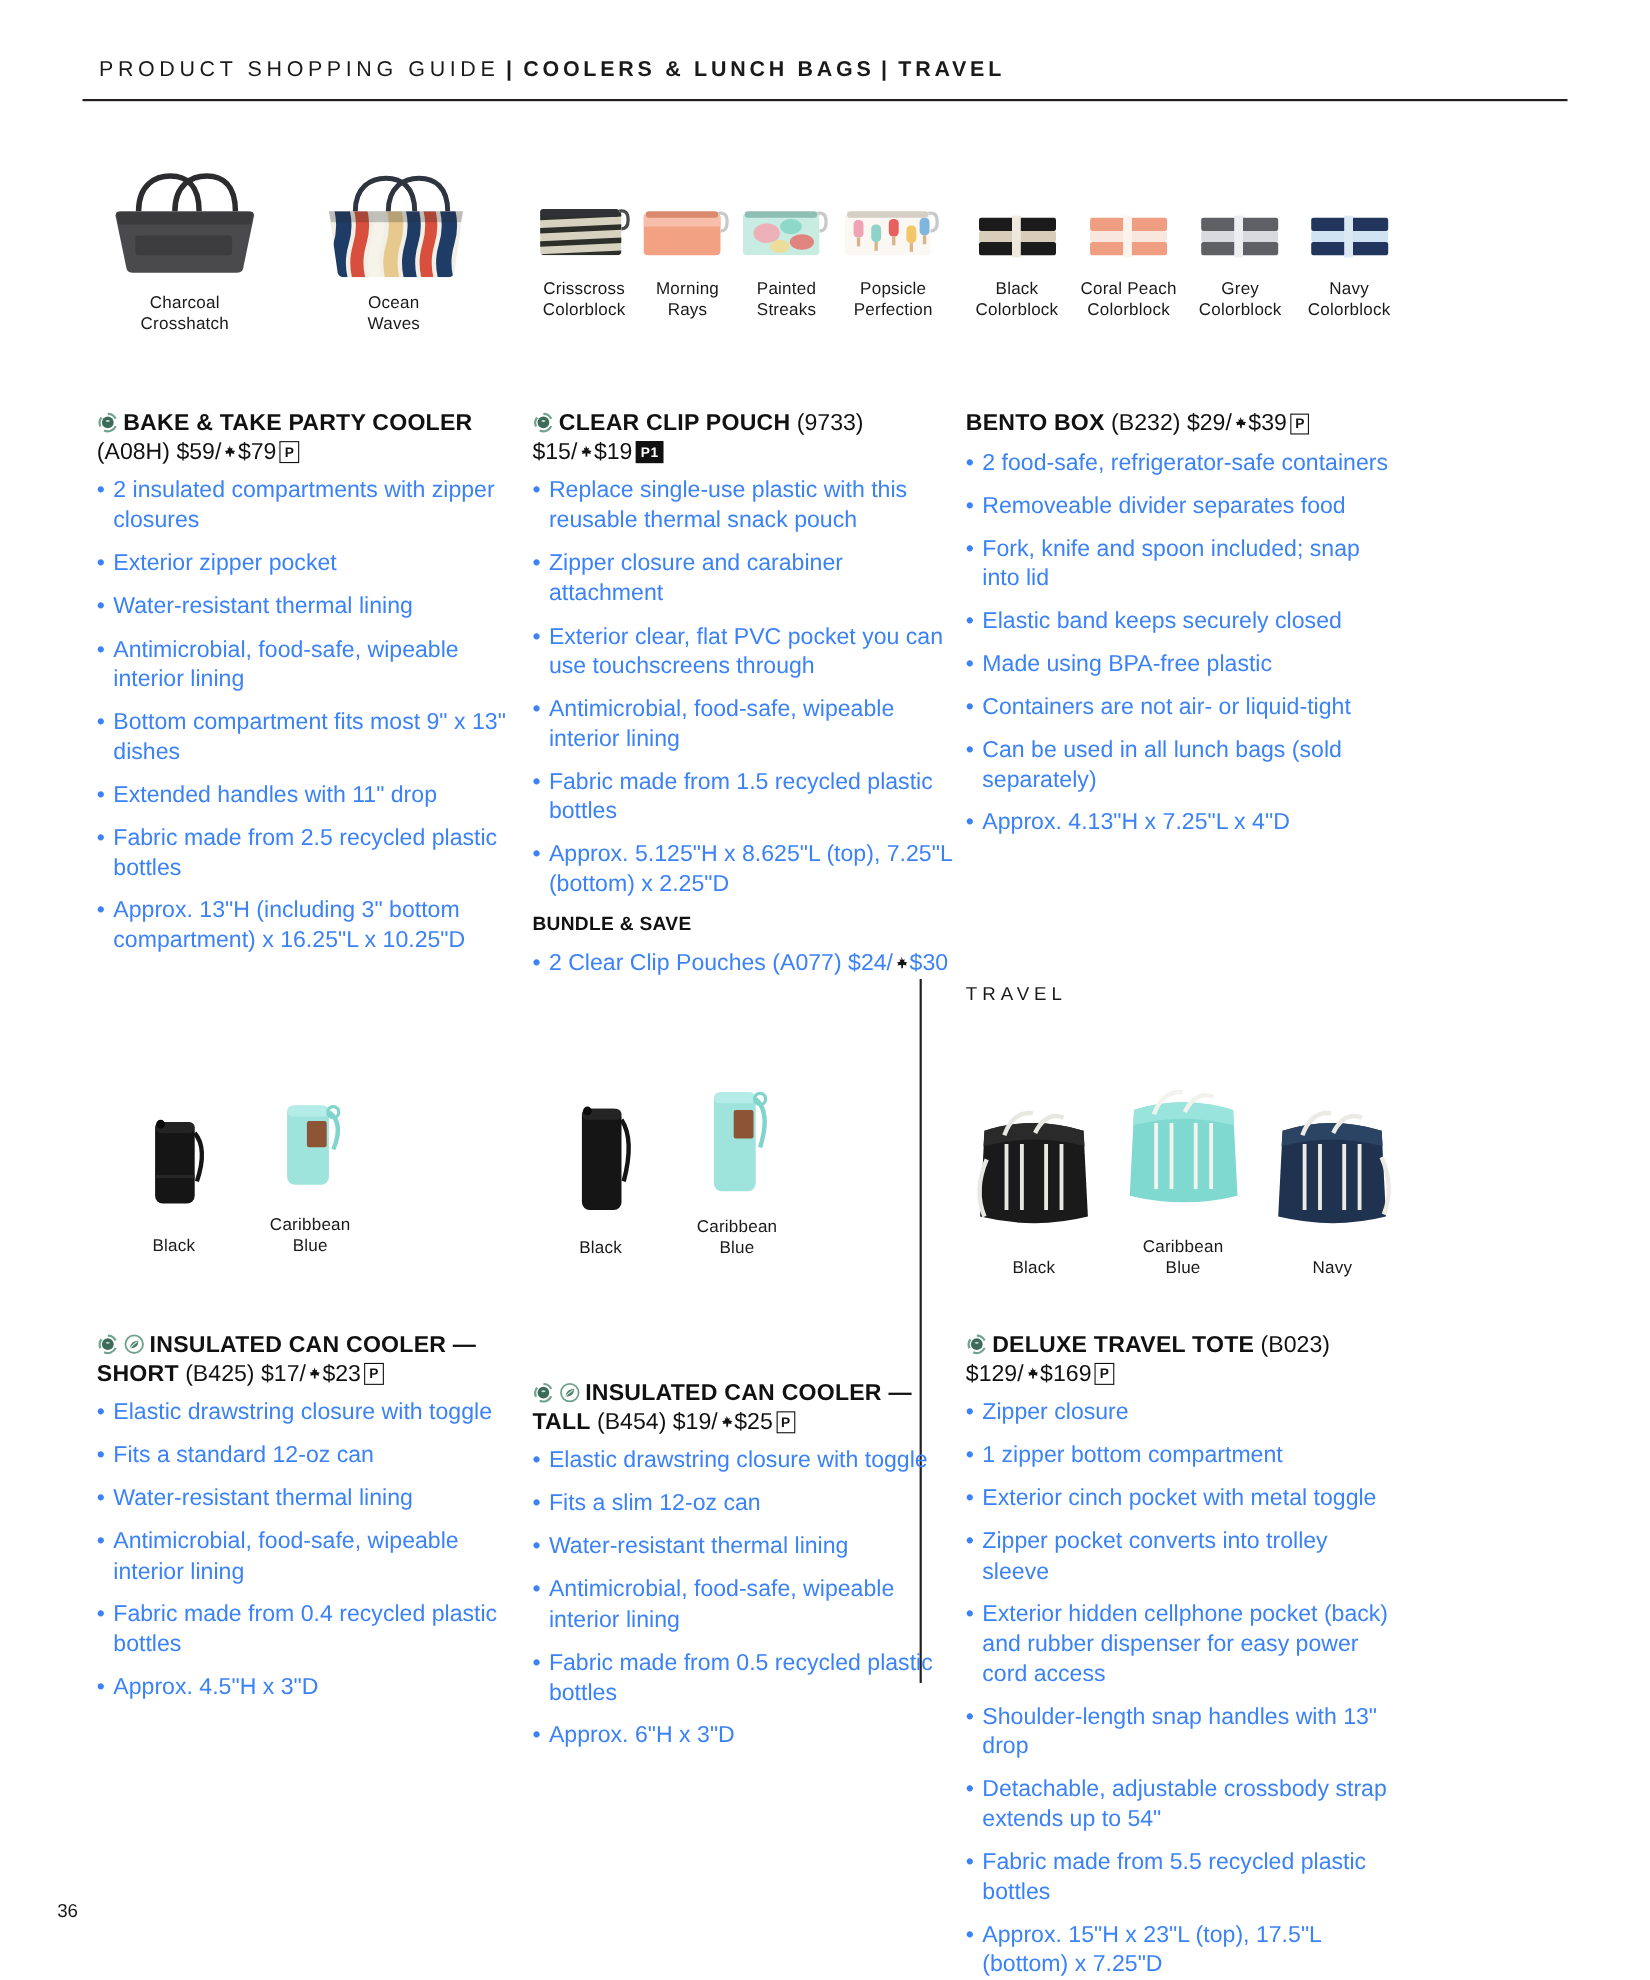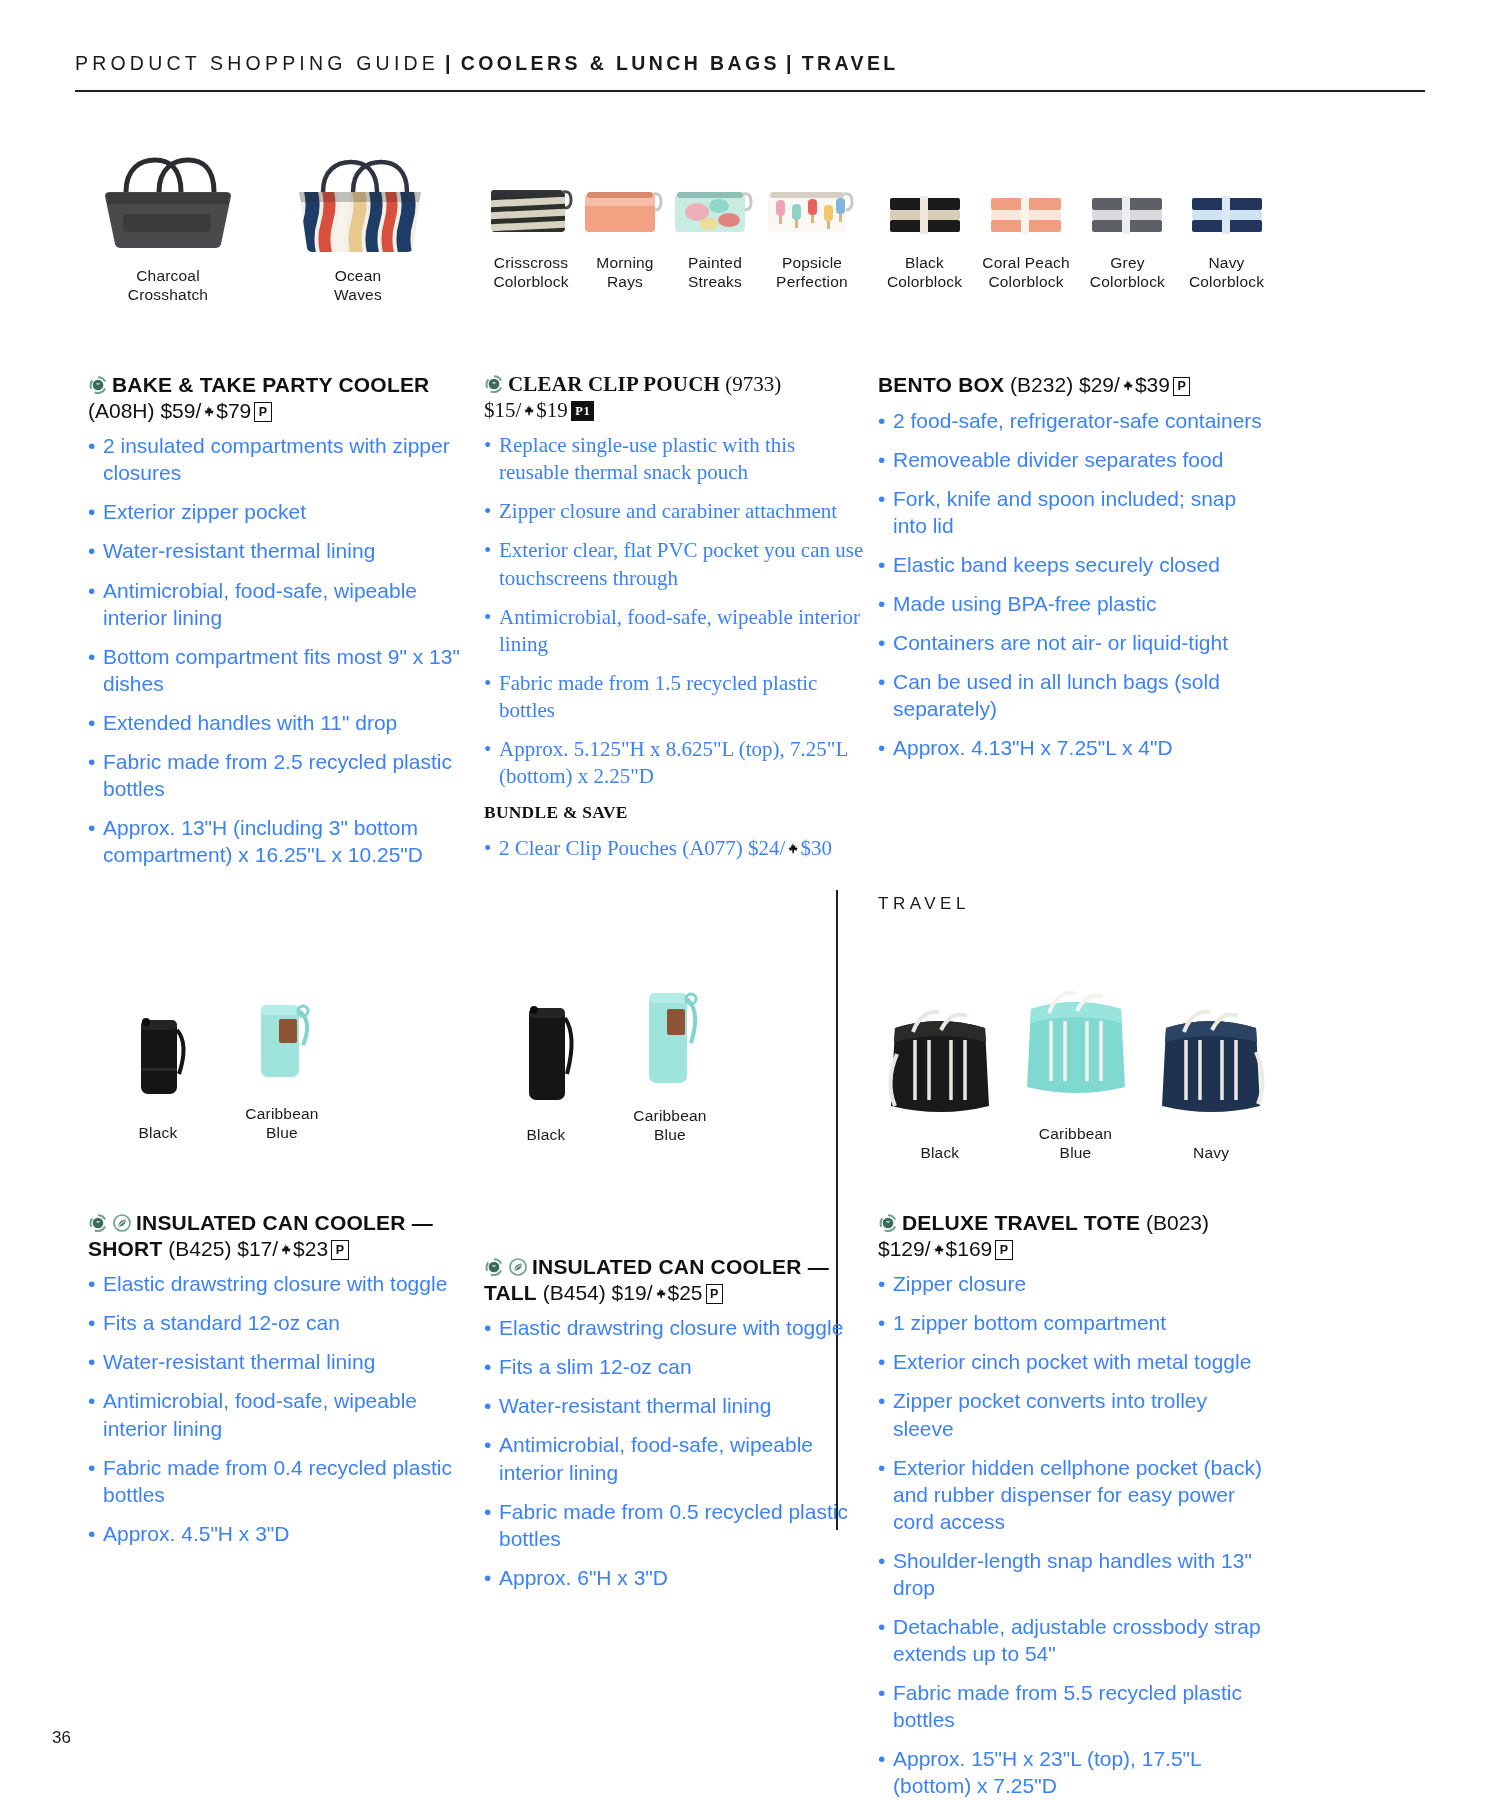--- a/index.html
+++ b/index.html
@@ -16,21 +16,21 @@
   .header {
     position: absolute;
     left: 75px; top: 52px; width: 1350px;
   }
   .header-line {
     font-size: 19.5px;
     letter-spacing: 4.2px;
     white-space: nowrap;
     color: #1a1a1a;
   }
-  .hdr-light { font-weight: 400; }
+  .hdr-light { font-weight: 400; margin-left: 15px; }
   .hdr-bold  { font-weight: 800; letter-spacing: 3.4px; }
   .hdr-pipe  { font-weight: 800; padding: 0 6px; }
   .header-rule {
     position: absolute;
     left: 75px; top: 90px; width: 1350px; height: 2px;
     background: #231f20;
   }
 
   
   .col { position: absolute; }
@@ -353,21 +353,21 @@
     <li>Exterior zipper pocket</li>
     <li>Water-resistant thermal lining</li>
     <li>Antimicrobial, food-safe, wipeable interior lining</li>
     <li>Bottom compartment fits most 9" x 13" dishes</li>
     <li>Extended handles with 11" drop</li>
     <li>Fabric made from 2.5 recycled plastic bottles</li>
     <li>Approx. 13"H (including 3" bottom compartment) x 16.25"L x 10.25"D</li>
   </ul>
 </div>
 
-<div class="col col-2" style="top:372px;font-family:Liberation Serif, serif;">
+<div class="col col-2" style="top:372px;">
   <div class="prod-title">
     <span class="eco-icon">
       <svg width="20" height="20" viewBox="0 0 24 24">
           <circle cx="12" cy="12" r="6.4" fill="#3d6b5a"></circle>
           <path d="M12 2.6 A9.4 9.4 0 0 1 20.6 8" fill="none" stroke="#6fa38e" stroke-width="2.4"></path>
           <path d="M20.6 16 A9.4 9.4 0 0 1 8 20.8" fill="none" stroke="#6fa38e" stroke-width="2.4"></path>
           <path d="M4 16.5 A9.4 9.4 0 0 1 5.2 6.6" fill="none" stroke="#6fa38e" stroke-width="2.4"></path>
           <path d="M9.5 10.5 q2.5 -2 5 0 q-2.5 2.2 -5 0 Z" fill="#cfe3d9"></path>
         </svg>
     </span><span class="nm">CLEAR CLIP POUCH</span><span class="rest"> <span>(9733)</span><br><span>$15</span>/<span class="maple"><svg width="15" height="15" viewBox="0 0 24 24">

